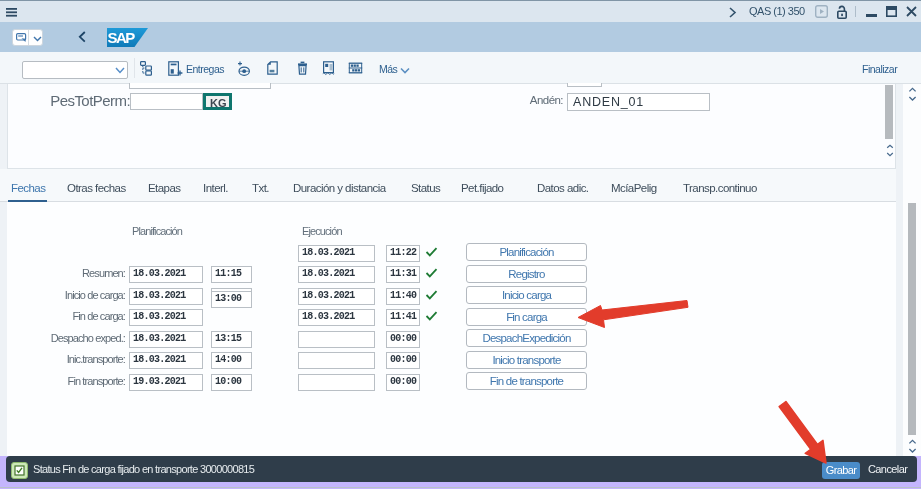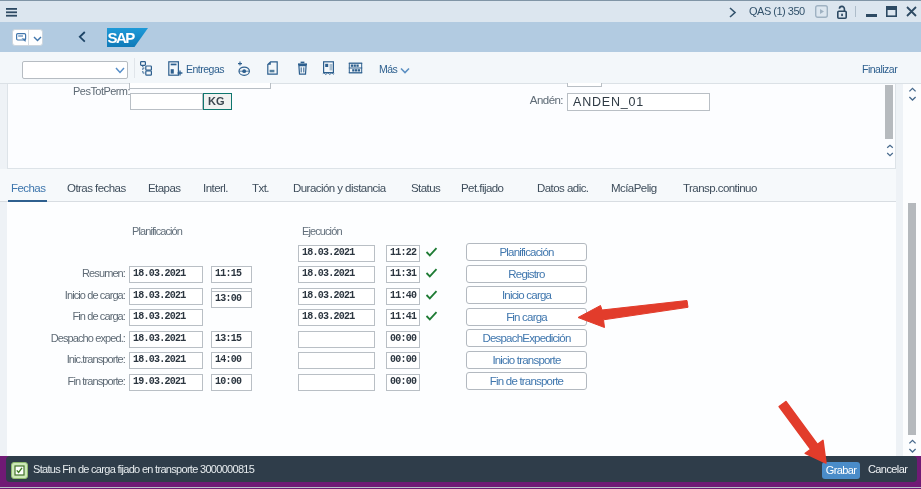--- a/index.html
+++ b/index.html
@@ -1,17 +1,17 @@
 <!DOCTYPE html>
 <html><head>
 <meta charset="utf-8">
 <style>
   html,body{margin:0;padding:0;}
   #app{position:relative;width:921px;height:489px;overflow:hidden;
-       font-family:"Liberation Sans",sans-serif;background:#701a75;}
+       font-family:"Liberation Sans",sans-serif;background:#c4b5fd;}
   #app *{box-sizing:border-box;}
   .abs{position:absolute;}
   
   #sysbar{position:absolute;left:0;top:0;width:921px;height:22px;background:#dce6ef;border-top:1px solid #8095a6;}
   .systx{position:absolute;font-size:11px;letter-spacing:-0.5px;color:#33536c;top:4px;}
   
   #hdr{position:absolute;left:0;top:22px;width:921px;height:30px;background:#b2cbe1;}
   #title{position:absolute;left:356px;top:8px;font-size:12px;letter-spacing:-0.6px;color:#2d6086;white-space:nowrap;}
   
   #tbar{position:absolute;left:0;top:52px;width:921px;height:32px;background:#f3f7fa;border-bottom:1px solid #dbe1e6;}
@@ -161,23 +161,23 @@
     <span class="ttx" style="left:379px">Más</span>
     <svg class="ticon" style="left:400px;top:15px" width="10" height="8" viewBox="0 0 10 8">
       <path d="M1 1.4 L5 5.6 L9 1.4" fill="none" stroke="#5b8fc2" stroke-width="1.5"></path>
     </svg>
     <span class="ttx" style="left:862px">Finalizar</span>
   </div>
   <div id="main">
     <div id="panel1">
       <div class="abs" style="left:121px;top:-1px;width:142px;height:6px;background:#fff;border:1px solid #b9bfc5;border-top:none"></div>
       <div class="abs" style="left:559px;top:-1px;width:35px;height:4px;background:#fff;border:1px solid #b9bfc5;border-top:none"></div>
-      <div class="lbl" style="left:4px;top:0;width:118px;font-size:11px;letter-spacing:-0.55px">PesTotPerm:</div>
+      <div class="lbl" style="left:4px;top:9px;width:118px;font-size:15px;letter-spacing:-0.55px">PesTotPerm:</div>
       <div class="fd" style="left:122px;top:9px;width:73px;height:17px"></div>
-      <div class="abs" style="left:195px;top:9px;width:29px;height:17px;background:#f1f2f1;border:1px solid #0f766e;
+      <div class="abs" style="left:195px;top:9px;width:29px;height:17px;background:#f1f2f1;border:3px solid #0f766e;
            font-size:11px;font-weight:bold;color:#3b464f;padding-left:4px;line-height:15px">KG</div>
       <div class="lbl" style="left:437px;top:9px;width:118px;font-size:11.5px;letter-spacing:-0.55px">Andén:</div>
       <div class="abs" style="left:559px;top:9px;width:143px;height:18px;background:#fff;border:1px solid #b9bfc5;
            font-size:12.5px;letter-spacing:0.8px;color:#2f3a44;line-height:16px;padding-left:5px">ANDEN_01</div>
       <div class="abs" style="left:877px;top:1px;width:8px;height:54px;background:#b6babe"></div>
       <svg class="abs" style="left:878px;top:60px" width="8" height="13" viewBox="0 0 8 13">
         <path d="M1.2 3.8 L4 1.2 L6.8 3.8" fill="none" stroke="#47698c" stroke-width="1.2"></path>
         <path d="M1.2 9 L4 11.6 L6.8 9" fill="none" stroke="#47698c" stroke-width="1.2"></path>
       </svg>
     </div>

